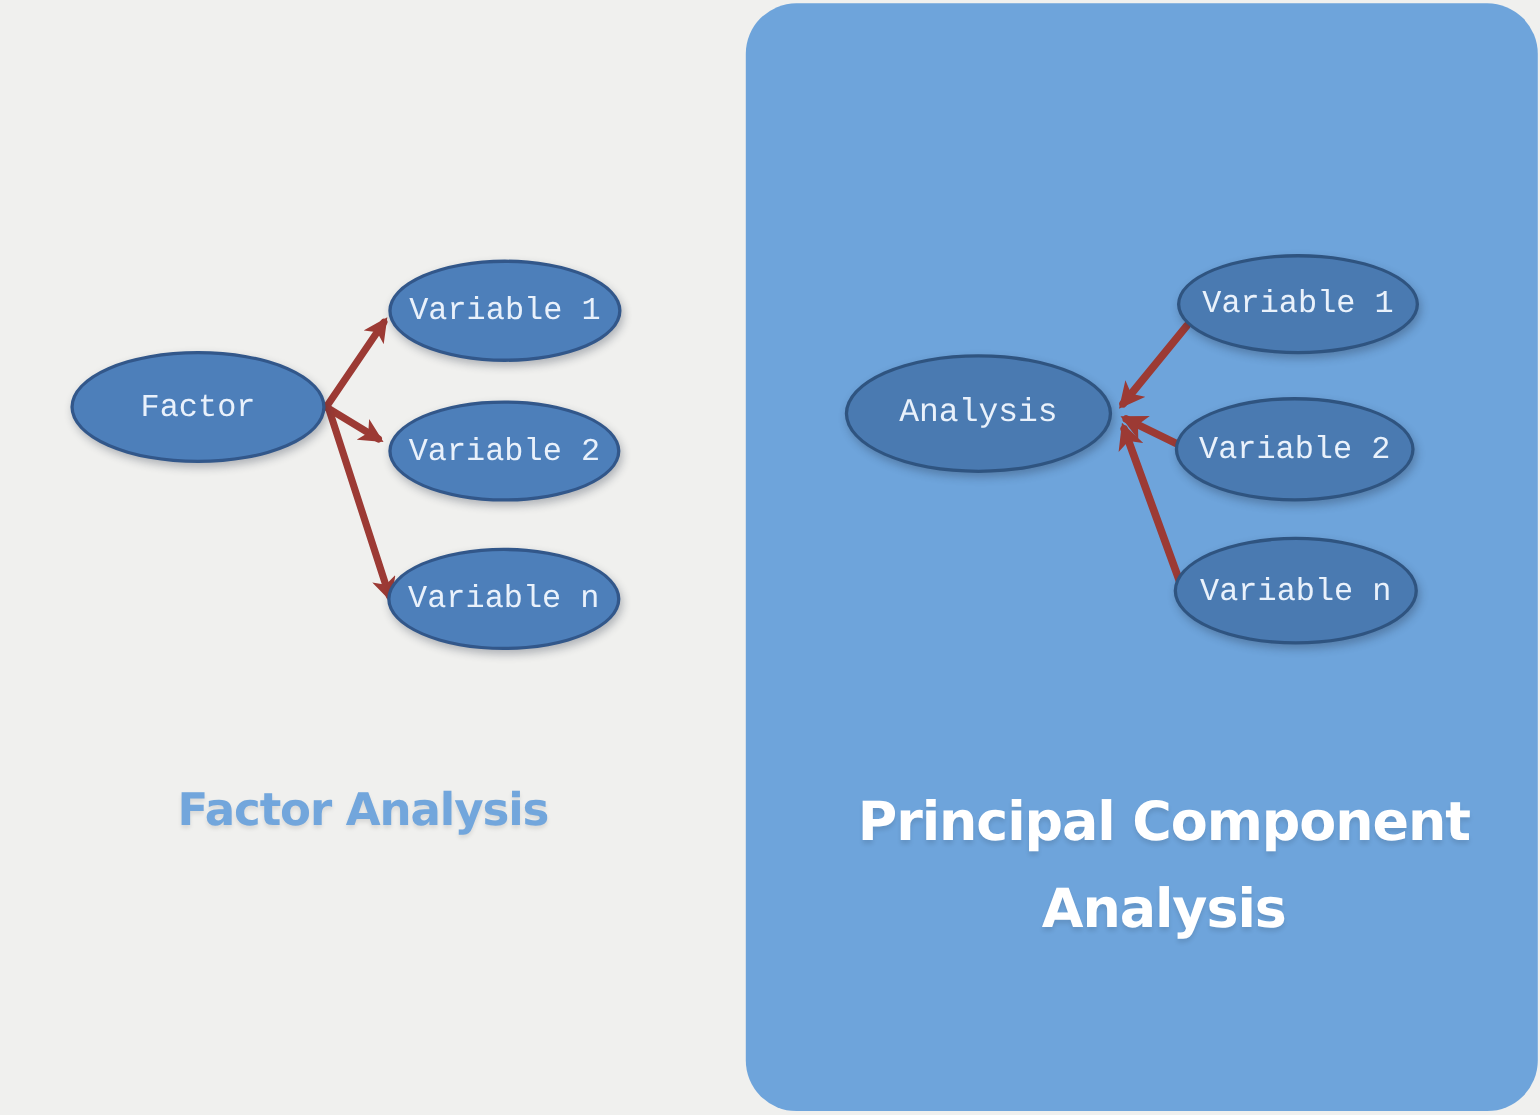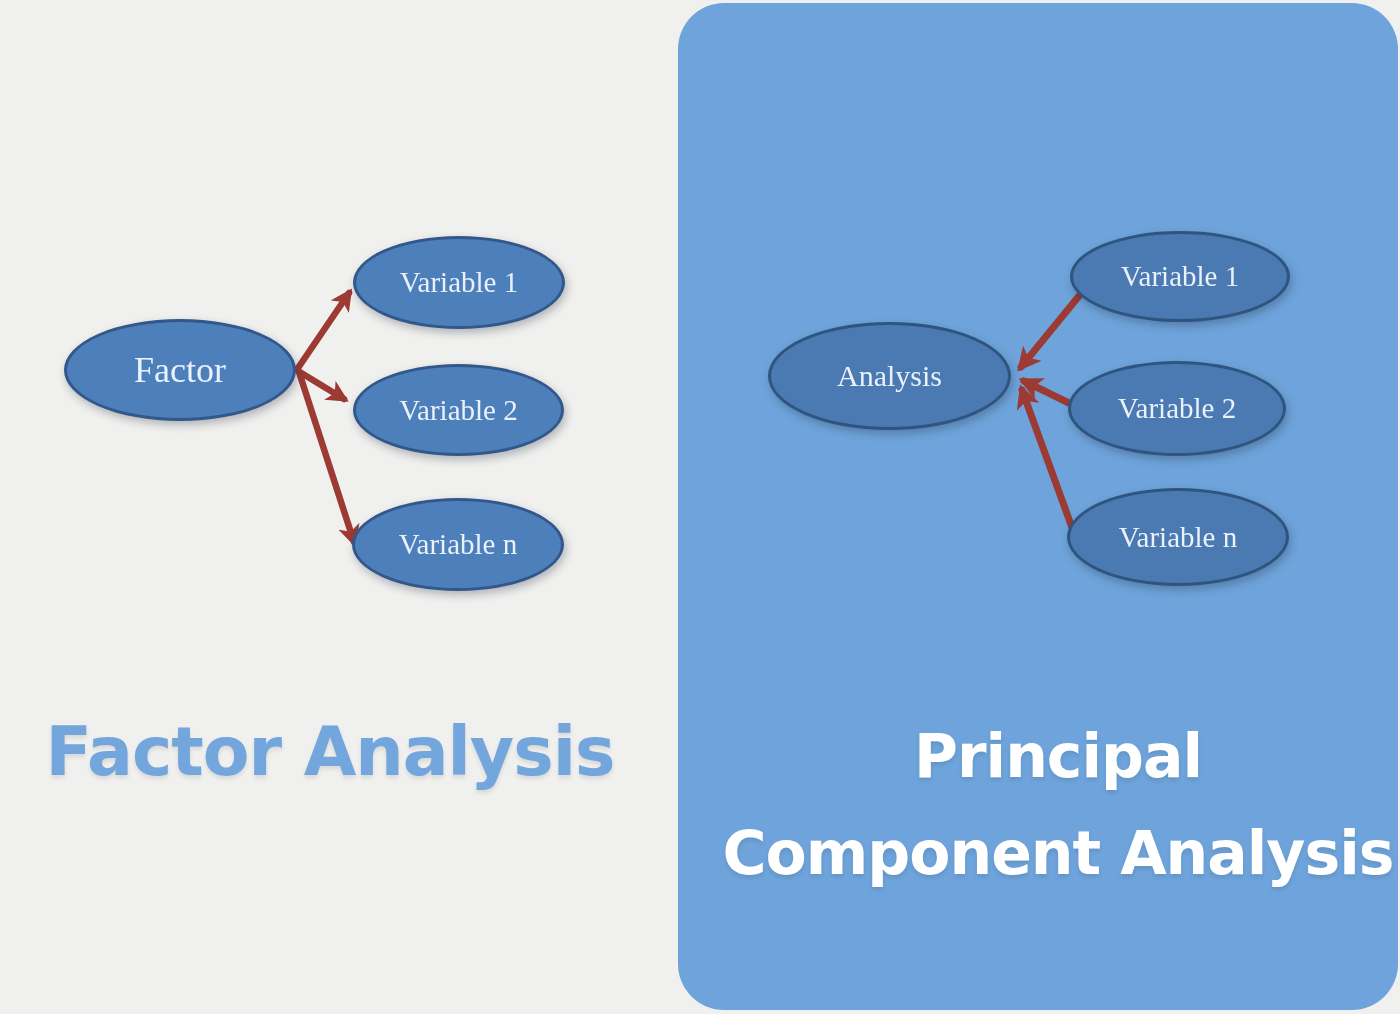--- a/index.html
+++ b/index.html
@@ -35,62 +35,62 @@
     pointer-events: none;
   }
   
   .node {
     position: absolute;
     border-radius: 50%;
     display: flex;
     align-items: center;
     justify-content: center;
     box-sizing: border-box;
-    font-family: Liberation Serif, serif;
+    font-family: Liberation Mono, monospace;
     color: #e9f1fb;
     text-align: center;
     box-shadow: 2px 4px 8px rgba(30, 40, 60, 0.30);
   }
   .node-left {
     background: #4d7fba;
     border: 3px solid #32578a;
   }
   .node-right {
     background: #4a7ab1;
     border: 3px solid #2f5480;
   }
-  .node-factor     { left: 64px;  top: 319px; width: 232px; height: 102px; font-size: 36px; }
+  .node-factor     { left: 64px;  top: 319px; width: 232px; height: 102px; font-size: 29px; }
   .node-l-var1     { left: 353px; top: 236px; width: 212px; height: 93px;  font-size: 29px; }
   .node-l-var2     { left: 353px; top: 364px; width: 211px; height: 92px;  font-size: 29px; }
   .node-l-varn     { left: 352px; top: 498px; width: 212px; height: 93px;  font-size: 29px; }
   .node-component  { left: 768px; top: 322px; width: 243px; height: 108px; font-size: 30px; }
   .node-r-var1     { left: 1070px; top: 231px; width: 220px; height: 91px; font-size: 29px; }
   .node-r-var2     { left: 1068px; top: 361px; width: 218px; height: 95px; font-size: 29px; }
   .node-r-varn     { left: 1067px; top: 488px; width: 222px; height: 98px; font-size: 29px; }
   
   .title {
     position: absolute;
     font-family: "DejaVu Sans", "Liberation Sans", sans-serif;
     font-weight: bold;
     text-align: center;
     letter-spacing: -1px;
     text-shadow: 0 3px 4px rgba(0, 0, 0, 0.10);
   }
   .title-left {
     left: 30px;
     top: 712px;
     width: 600px;
-    font-size: 68px;
+    font-size: 41px;
     color: #72a6dc;
   }
   .title-right {
     left: 718px;
     top: 708px;
     width: 680px;
-    font-size: 60px;
+    font-size: 49px;
     line-height: 1.62;
     color: #ffffff;
   }
 </style>
 </head>
 <body>
 
 <div class="stage">
 
   <div class="pca-panel"></div>

